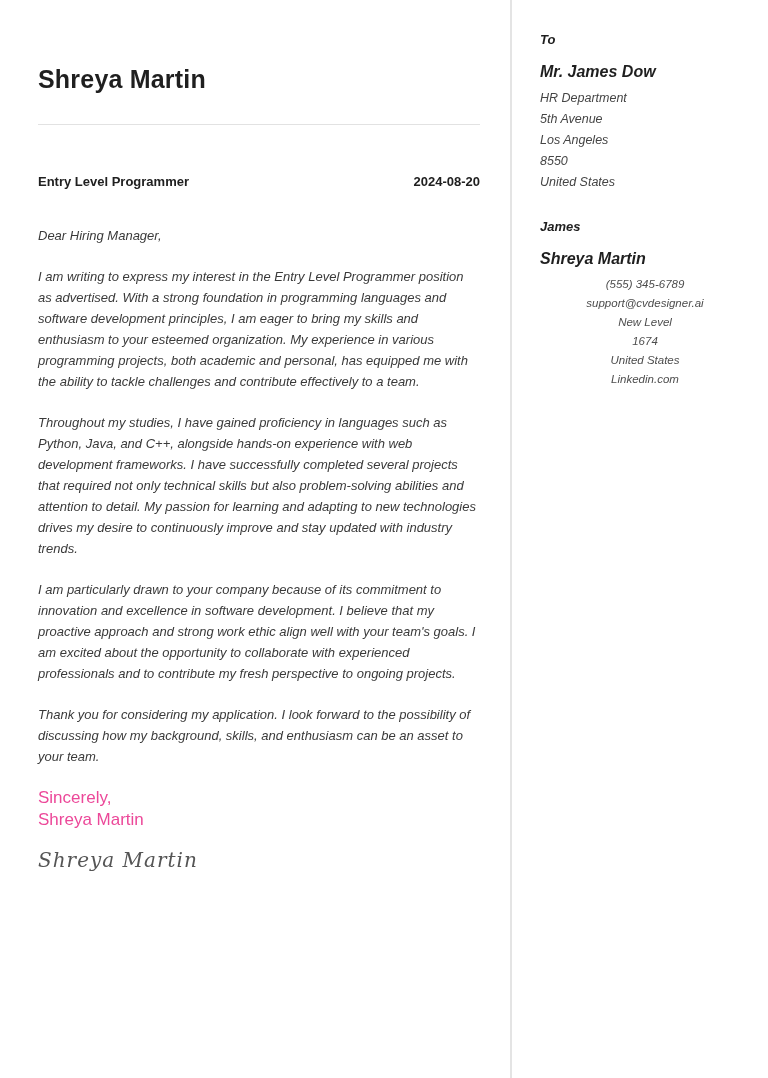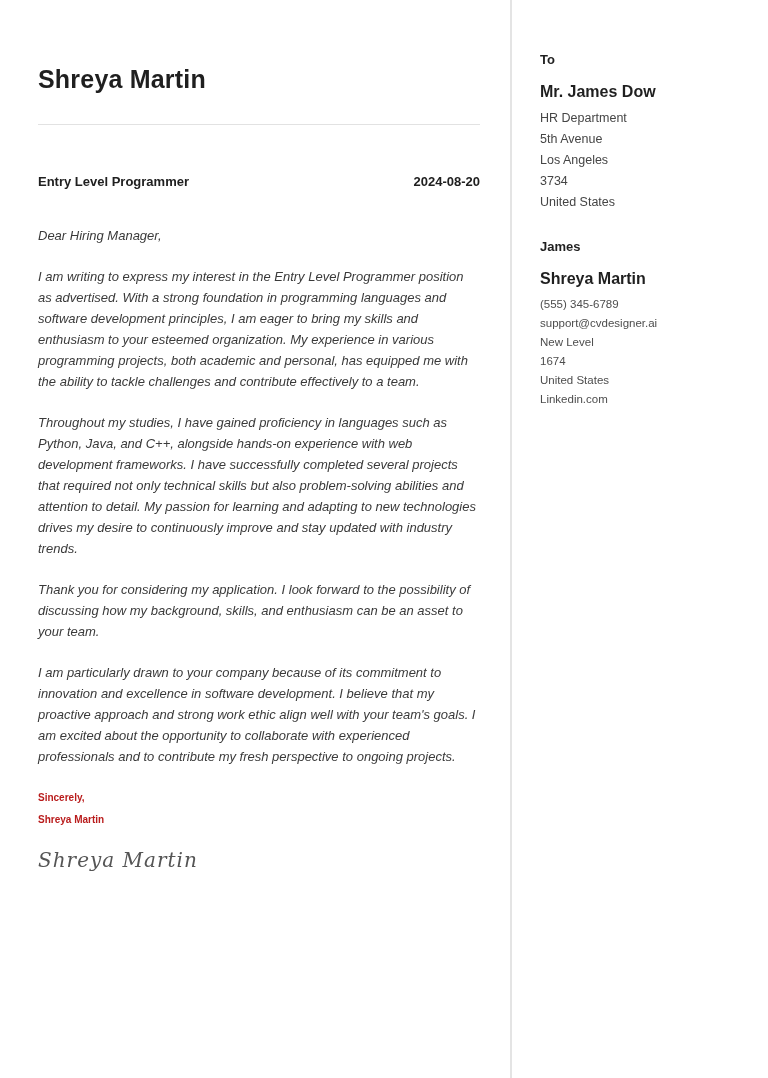--- a/index.html
+++ b/index.html
@@ -49,25 +49,24 @@
   .letter-date { font-weight: 700; }
   .body-copy {
     margin-top: 36px;
     font-size: 13px;
     line-height: 21px;
     color: #3a3a3a;
     font-style: italic;
   }
   .body-copy p { margin-bottom: 20px; }
   .closing-block {
-    font-size: 10px;
+    font-size: 17px;
     line-height: 22px;
-    color: #b91c1c;
+    color: #ec4899;
     margin-top: 3px;
-    font-weight: bold;
   }
   .signature {
     margin-top: 17px;
     font-family: "DejaVu Serif", serif;
     font-style: italic;
     font-size: 20px;
     color: #555555;
     letter-spacing: 1px;
   }
   
@@ -76,23 +75,24 @@
     left: 510px;
     top: 0;
     bottom: 0;
     width: 2px;
     background: #e4e4e4;
   }
   
   .sidebar {
     position: absolute;
     left: 540px;
-    top: 52px;
+    top: 32px;
     width: 210px;
     color: #4a4a4a;
+    font-style: italic;
   }
   .sidebar h3 {
     font-size: 13px;
     font-weight: 700;
     color: #1f1f1f;
   }
   .contact-name {
     font-size: 16px;
     font-weight: 700;
     color: #1f1f1f;
@@ -102,62 +102,63 @@
   .to-section .contact-line {
     font-size: 12.5px;
     line-height: 21px;
     color: #454545;
   }
   .from-section { margin-top: 26px; }
   .from-section .contact-line {
     font-size: 11.5px;
     line-height: 19px;
     color: #4d4d4d;
+    text-align: center;
   }
 </style>
 </head>
 <body>
 
 <div class="page">
 
   <div class="main">
     <h1 class="name-heading">Shreya Martin</h1>
     <hr class="header-divider">
 
     <div class="subject-row">
       <span>Entry Level Programmer</span>
       <span class="letter-date">2024-08-20</span>
     </div>
 
     <div class="body-copy">
       <p>Dear Hiring Manager,</p>
       <p>I am writing to express my interest in the Entry Level Programmer position as advertised. With a strong foundation in programming languages and software development principles, I am eager to bring my skills and enthusiasm to your esteemed organization. My experience in various programming projects, both academic and personal, has equipped me with the ability to tackle challenges and contribute effectively to a team.</p>
       <p>Throughout my studies, I have gained proficiency in languages such as Python, Java, and C++, alongside hands-on experience with web development frameworks. I have successfully completed several projects that required not only technical skills but also problem-solving abilities and attention to detail. My passion for learning and adapting to new technologies drives my desire to continuously improve and stay updated with industry trends.</p>
+      <p>I am particularly drawn to your company because of its commitment to innovation and excellence in software development. I believe that my proactive approach and strong work ethic align well with your team's goals. I am excited about the opportunity to collaborate with experienced professionals and to contribute my fresh perspective to ongoing projects.</p>
       <p>Thank you for considering my application. I look forward to the possibility of discussing how my background, skills, and enthusiasm can be an asset to your team.</p>
-      <p>I am particularly drawn to your company because of its commitment to innovation and excellence in software development. I believe that my proactive approach and strong work ethic align well with your team's goals. I am excited about the opportunity to collaborate with experienced professionals and to contribute my fresh perspective to ongoing projects.</p>
     </div>
 
     <div class="closing-block">
       <div>Sincerely,</div>
       <div>Shreya Martin</div>
     </div>
 
     <div class="signature">Shreya Martin</div>
   </div>
 
   <div class="v-divider"></div>
 
   <div class="sidebar">
     <div class="to-section">
       <h3>To</h3>
       <div class="contact-name">Mr. James Dow</div>
       <div class="contact-line">HR Department</div>
       <div class="contact-line">5th Avenue</div>
       <div class="contact-line">Los Angeles</div>
-      <div class="contact-line">3734</div>
+      <div class="contact-line">8550</div>
       <div class="contact-line">United States</div>
     </div>
 
     <div class="from-section">
       <h3>James</h3>
       <div class="contact-name">Shreya Martin</div>
       <div class="contact-line">(555) 345-6789</div>
       <div class="contact-line">support@cvdesigner.ai</div>
       <div class="contact-line">New Level</div>
       <div class="contact-line">1674</div>

